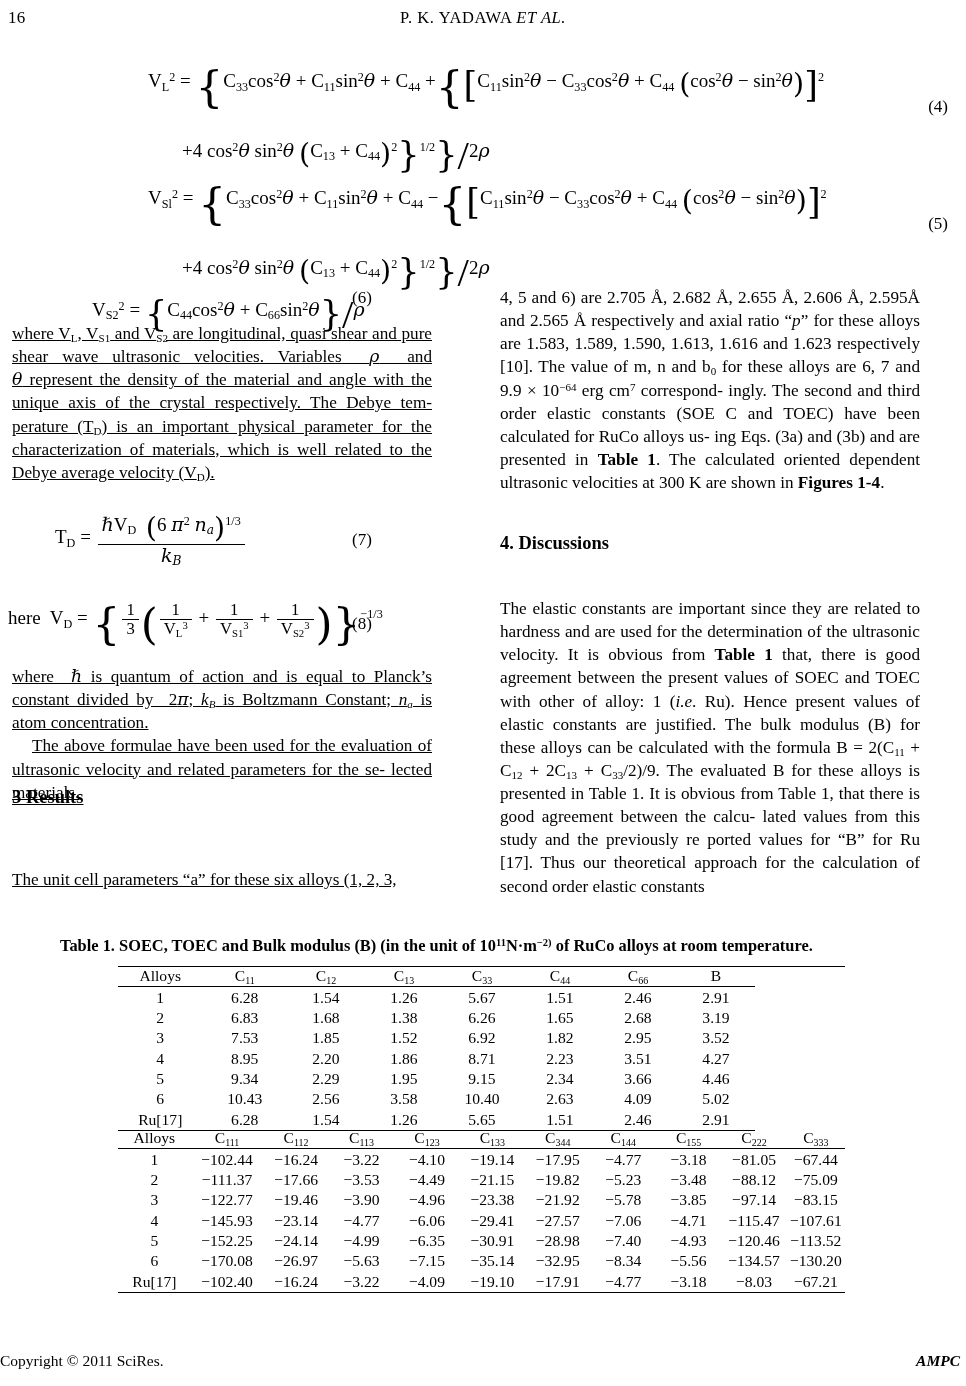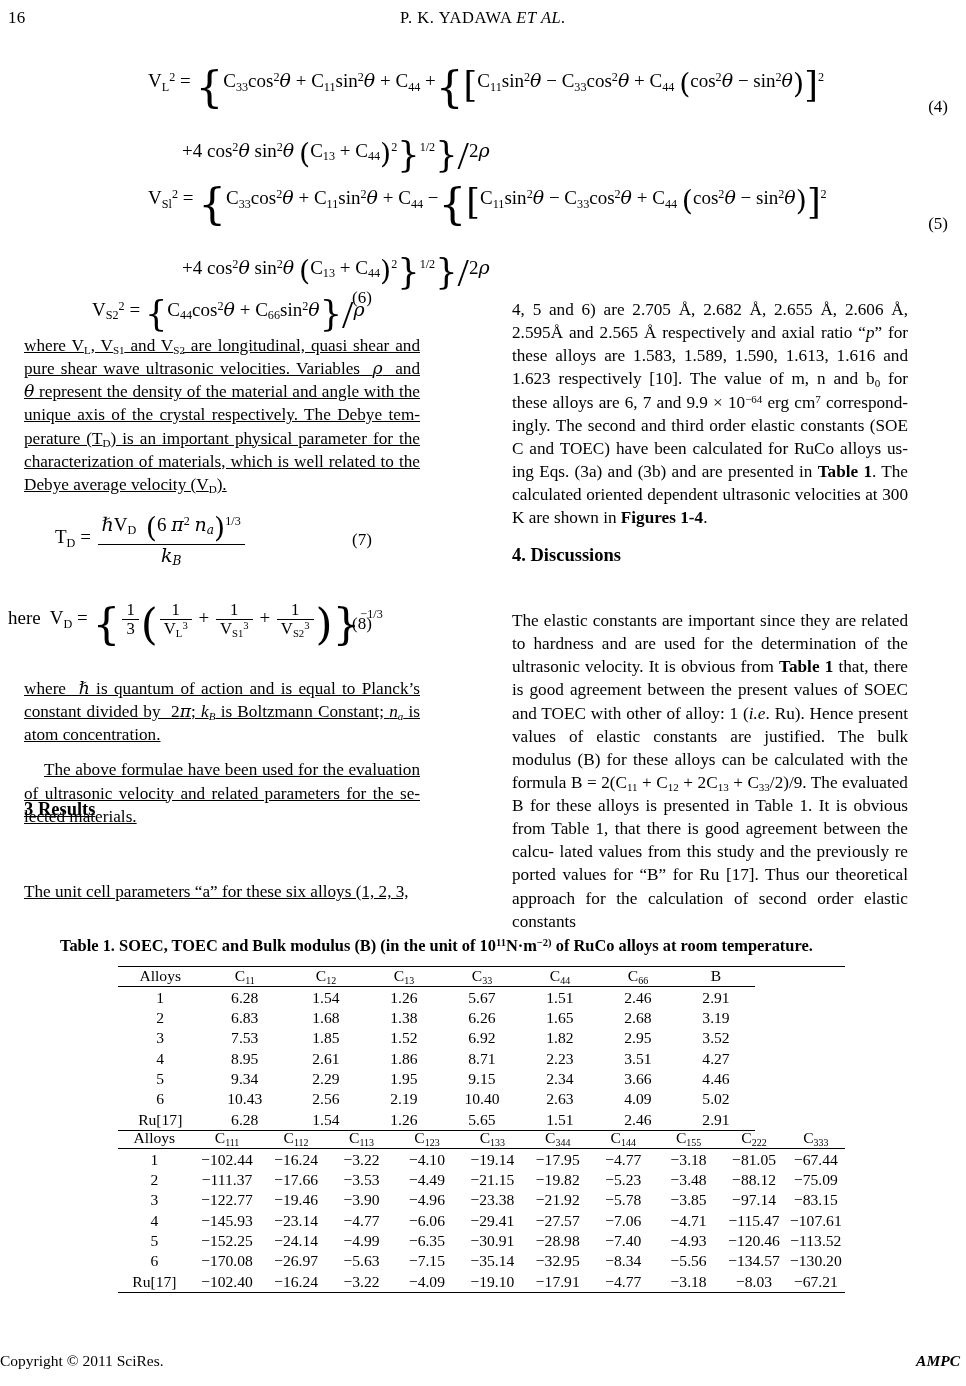--- a/index.html
+++ b/index.html
@@ -91,21 +91,21 @@
   .col {
     position: absolute;
     width: 420px;
     font-size: 17.2px;
     line-height: 1.345;
     text-align: justify;
     text-justify: inter-word;
   }
   .col.left  { left: 12px; text-decoration: underline; }
   .col.right { left: 500px; }
-  .col p { margin: 12px; }
+  .col p { margin: 0; }
   .col p.indent { text-indent: 20px; }
   .sechead {
     font-weight: bold;
     font-size: 18.5px;
     margin: 0;
   }
   .bold { font-weight: bold; }
   .ital { font-style: italic; }
 
   
@@ -324,42 +324,42 @@
             <td>1.85</td>
             <td>1.52</td>
             <td>6.92</td>
             <td>1.82</td>
             <td>2.95</td>
             <td>3.52</td>
           </tr>
           <tr>
             <td>4</td>
             <td>8.95</td>
-            <td>2.61</td>
+            <td>2.20</td>
             <td>1.86</td>
             <td>8.71</td>
             <td>2.23</td>
             <td>3.51</td>
             <td>4.27</td>
           </tr>
           <tr>
             <td>5</td>
             <td>9.34</td>
             <td>2.29</td>
             <td>1.95</td>
             <td>9.15</td>
             <td>2.34</td>
             <td>3.66</td>
             <td>4.46</td>
           </tr>
           <tr>
             <td>6</td>
             <td>10.43</td>
             <td>2.56</td>
-            <td>2.19</td>
+            <td>3.58</td>
             <td>10.40</td>
             <td>2.63</td>
             <td>4.09</td>
             <td>5.02</td>
           </tr>
           <tr>
             <td style="border-bottom: 1.4px solid rgb(0, 0, 0);">Ru[17]</td>
             <td style="border-bottom: 1.4px solid rgb(0, 0, 0);">6.28</td>
             <td style="border-bottom: 1.4px solid rgb(0, 0, 0);">1.54</td>
             <td style="border-bottom: 1.4px solid rgb(0, 0, 0);">1.26</td>

